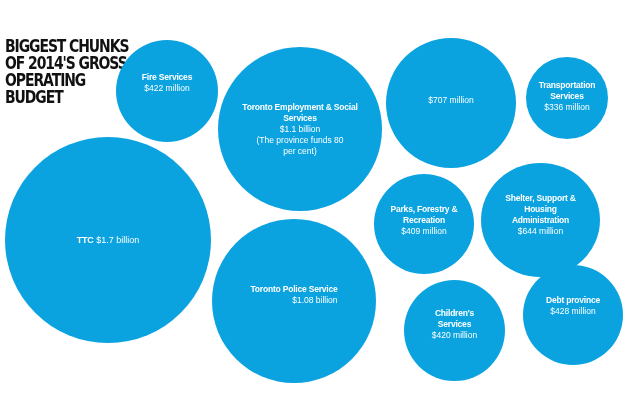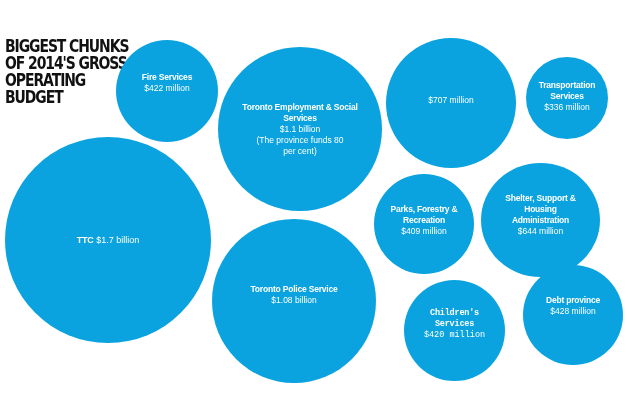--- a/index.html
+++ b/index.html
@@ -87,21 +87,21 @@
 </div>
 
 <div class="bubble" style="left:218px; top:47px; width:164px; height:164px;">
   <div class="inner" style="padding:0 22px;">
     <span class="name">Toronto Employment &amp; Social Services</span>
     <span class="amount">$1.1 billion</span>
     <span class="note" style="padding:0 10px;">(The province funds 80 per cent)</span>
   </div>
 </div>
 
-<div class="bubble" style="left:212px; top:219px; width:164px; height:164px;">
+<div class="bubble" style="left:212px; top:219px; width:164px; height:164px;text-align:right;">
   <div class="inner" style="margin-top:-12px;">
     <span class="name">Toronto Police Service</span>
     <span class="amount">$1.08 billion</span>
   </div>
 </div>
 
 <div class="bubble" style="left:386px; top:38px; width:130px; height:130px;">
   <div class="inner" style="padding:0 6px; margin-top:-6px;">
     <span class="amount">$707 million</span>
   </div>
@@ -121,21 +121,21 @@
   </div>
 </div>
 
 <div class="bubble" style="left:481px; top:163px; width:119px; height:114px;">
   <div class="inner" style="padding:0 16px; margin-top:-10px;">
     <span class="name">Shelter, Support &amp; Housing Administration</span>
     <span class="amount">$644 million</span>
   </div>
 </div>
 
-<div class="bubble" style="left:404px; top:280px; width:101px; height:101px;font-family:Liberation Mono, monospace;">
+<div class="bubble" style="left:404px; top:280px; width:101px; height:101px;">
   <div class="inner" style="padding:0 22px; margin-top:-12px;">
     <span class="name">Children's Services</span>
     <span class="amount" style="margin:0 -12px;">$420 million</span>
   </div>
 </div>
 
 <div class="bubble" style="left:523px; top:265px; width:100px; height:100px;">
   <div class="inner" style="margin-top:-18px;">
     <span class="name">Debt province</span>
     <span class="amount">$428 million</span>

